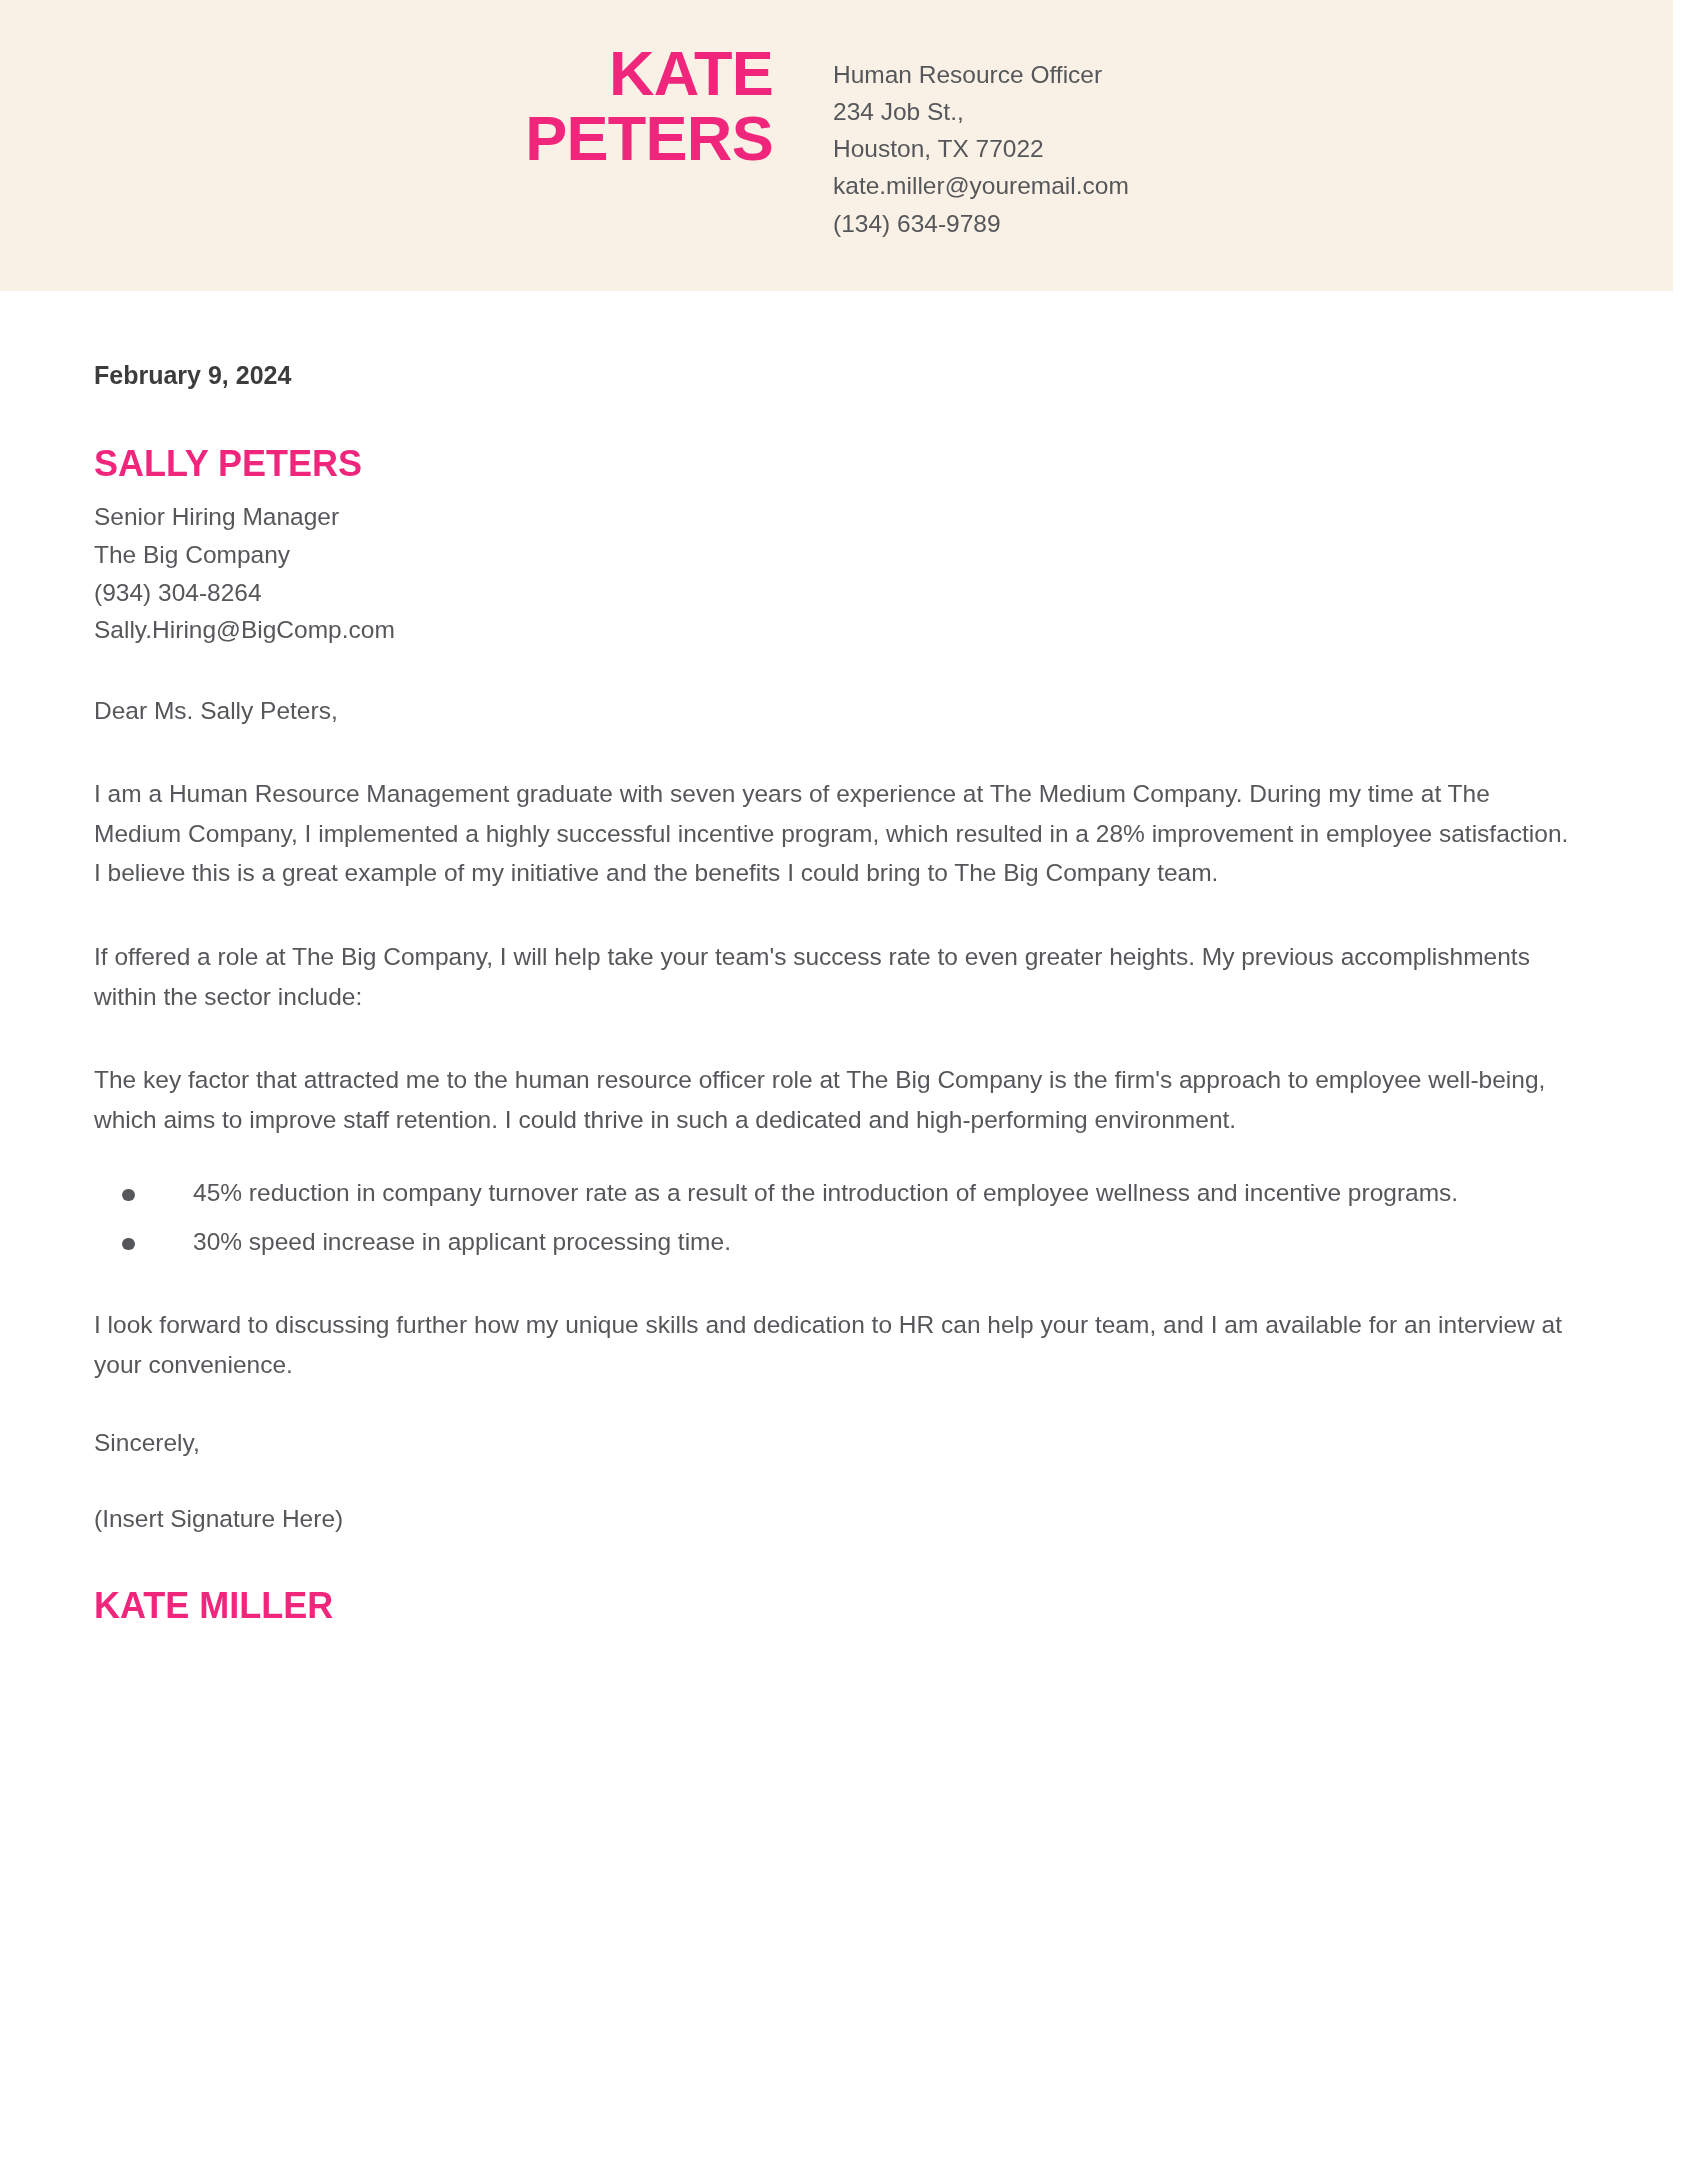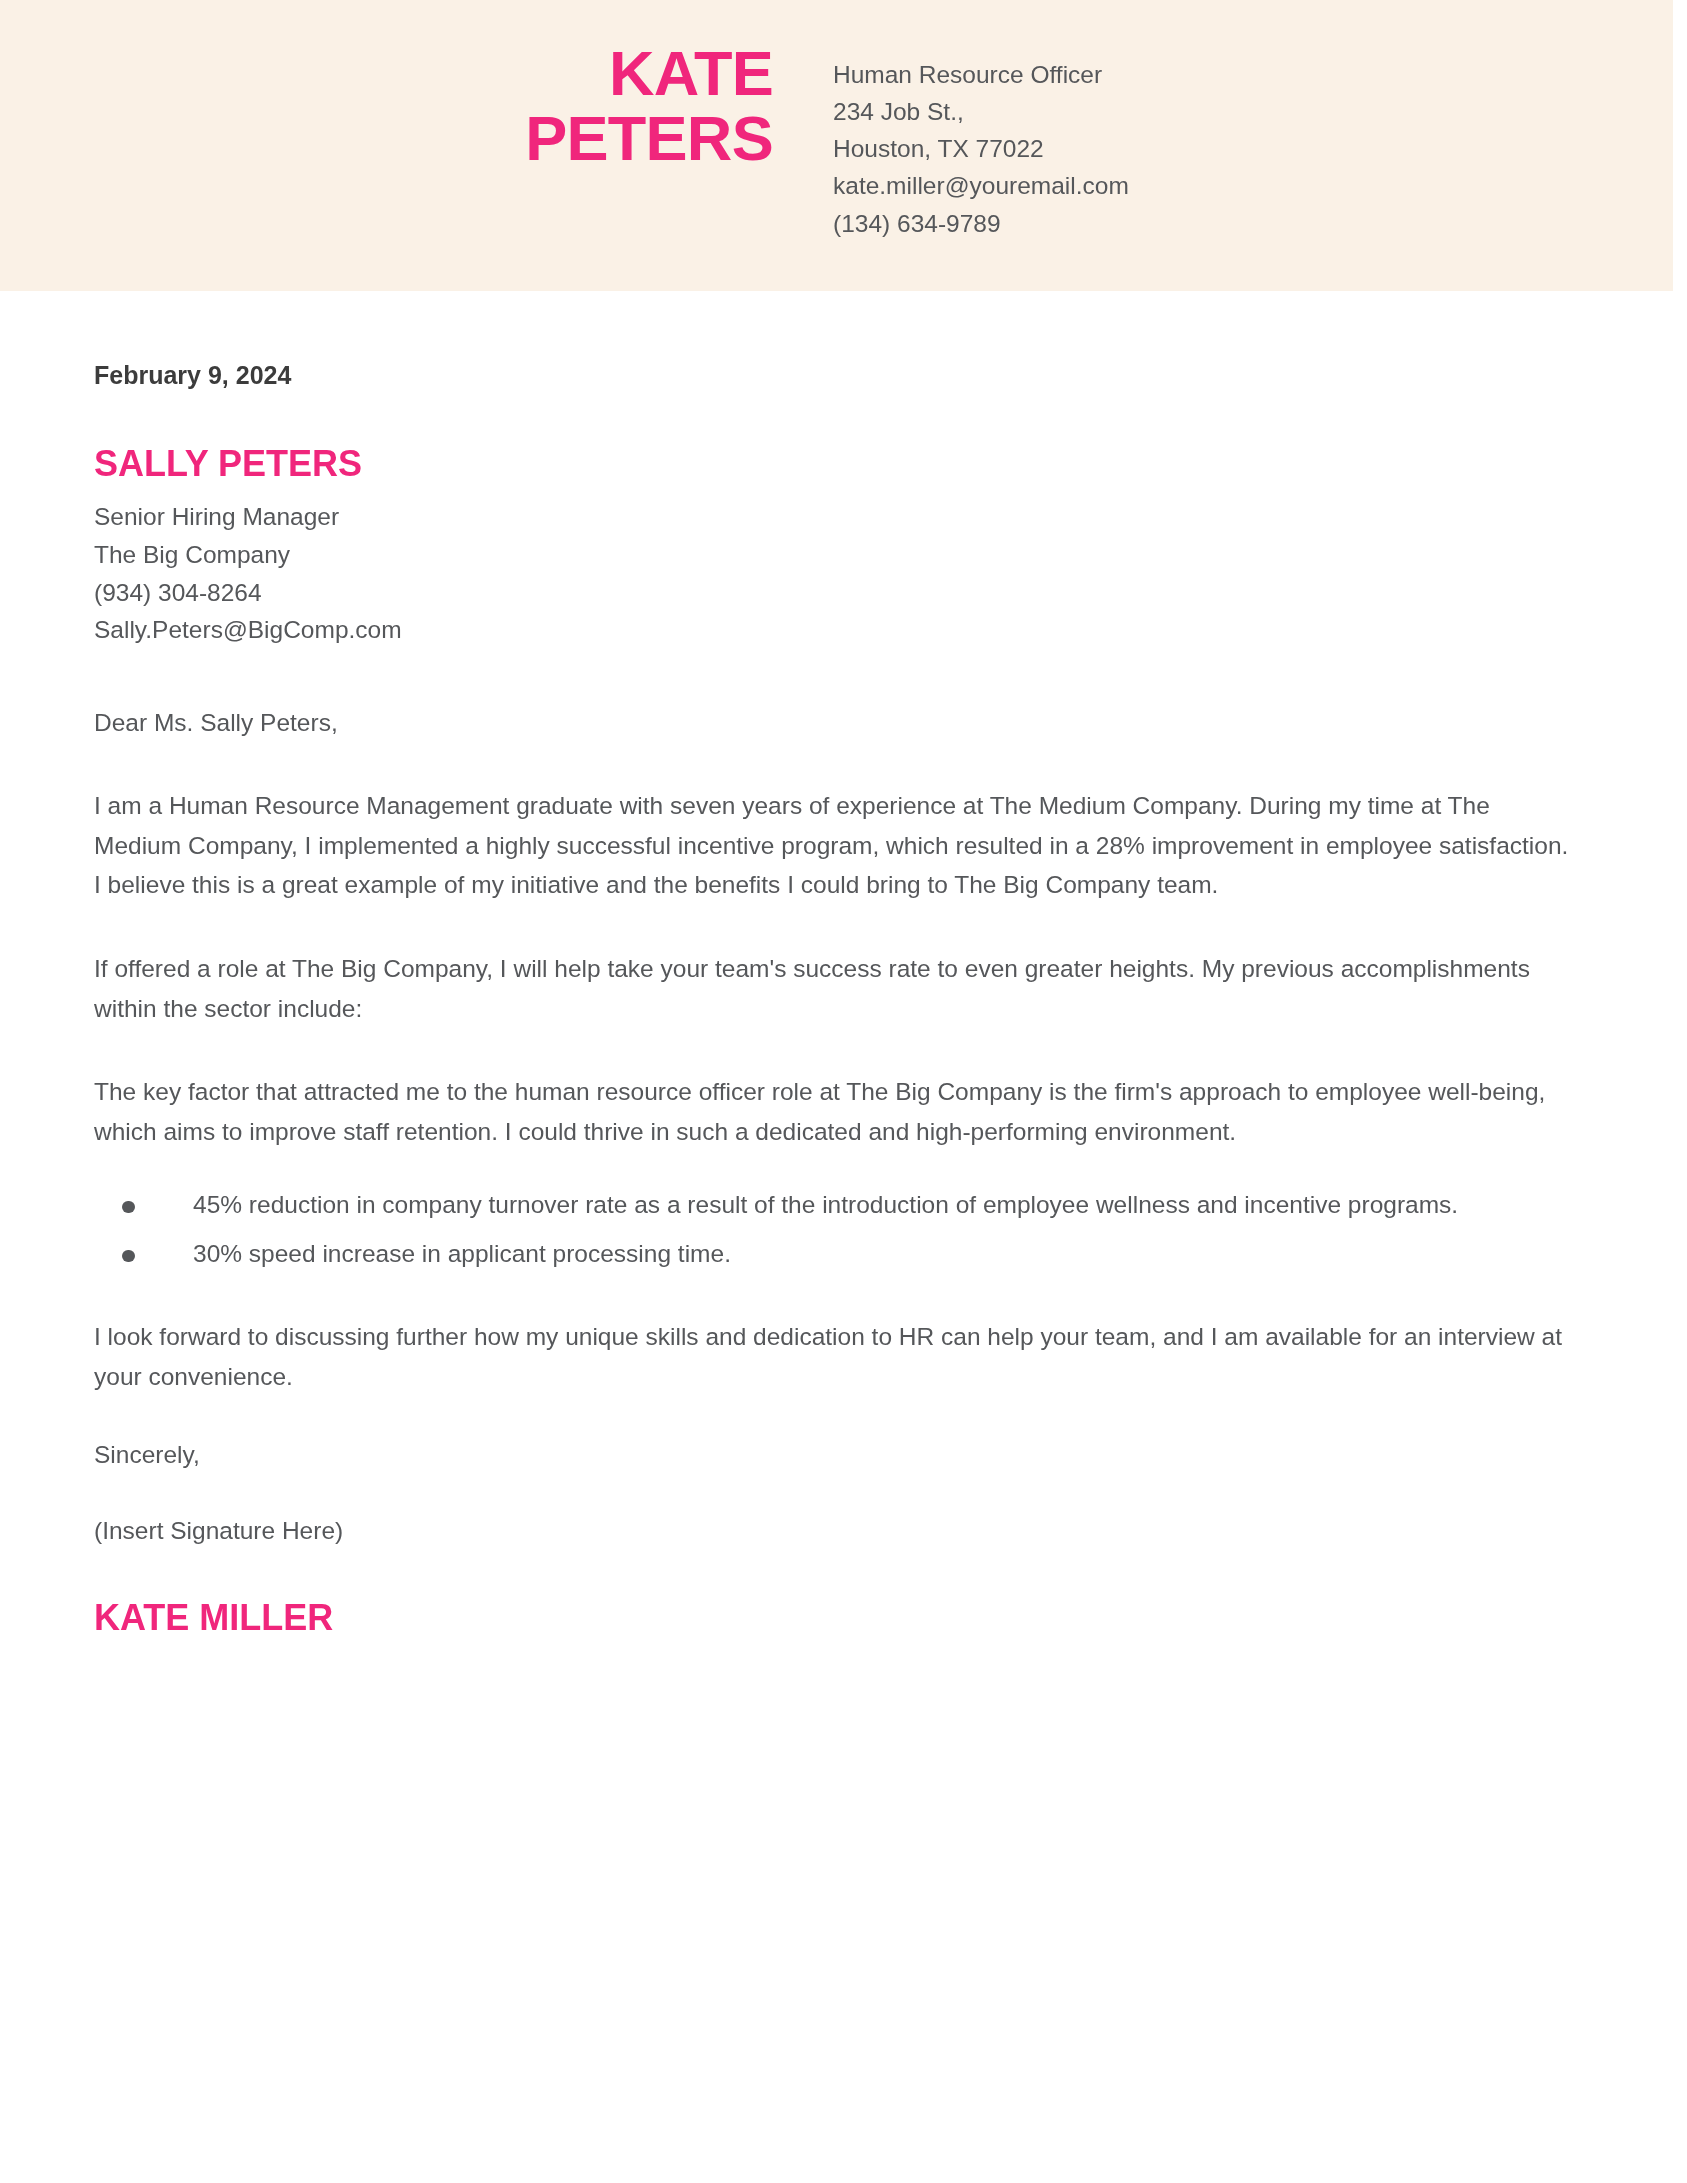--- a/index.html
+++ b/index.html
@@ -98,21 +98,21 @@
 
   .recipient-lines {
     margin-top: 14.6px;
     color: #55575A;
     font-size: 24.5px;
     line-height: 1.54;
   }
   .recipient-lines .r-line { display: block; }
 
   .salutation {
-    margin-top: 56px;
+    margin-top: 44px;
     color: #55575A;
     font-size: 24.5px;
     line-height: 1.5;
   }
 
   .para {
     margin-top: 44px;
     color: #55575A;
     font-size: 24.5px;
     line-height: 1.62;
@@ -192,21 +192,21 @@
     <div class="content">
 
       <div class="letter-date">February 9, 2024</div>
 
       <div class="recipient-name">SALLY PETERS</div>
 
       <div class="recipient-lines">
         <span class="r-line">Senior Hiring Manager</span>
         <span class="r-line">The Big Company</span>
         <span class="r-line">(934) 304-8264</span>
-        <span class="r-line">Sally.Peters@BigComp.com</span>
+        <span class="r-line">Sally.Hiring@BigComp.com</span>
       </div>
 
       <div class="salutation">Dear Ms. Sally Peters,</div>
 
       <p class="para">I am a Human Resource Management graduate with seven years of experience at The Medium Company. During my time at The Medium Company, I implemented a highly successful incentive program, which resulted in a 28% improvement in employee satisfaction. I believe this is a great example of my initiative and the benefits I could bring to The Big Company team.</p>
       <p class="para">If offered a role at The Big Company, I will help take your team's success rate to even greater heights. My previous accomplishments within the sector include:</p>
       <p class="para">The key factor that attracted me to the human resource officer role at The Big Company is the firm's approach to employee well-being, which aims to improve staff retention. I could thrive in such a dedicated and high-performing environment.</p>
 
       <ul class="bullets">
         <li>

